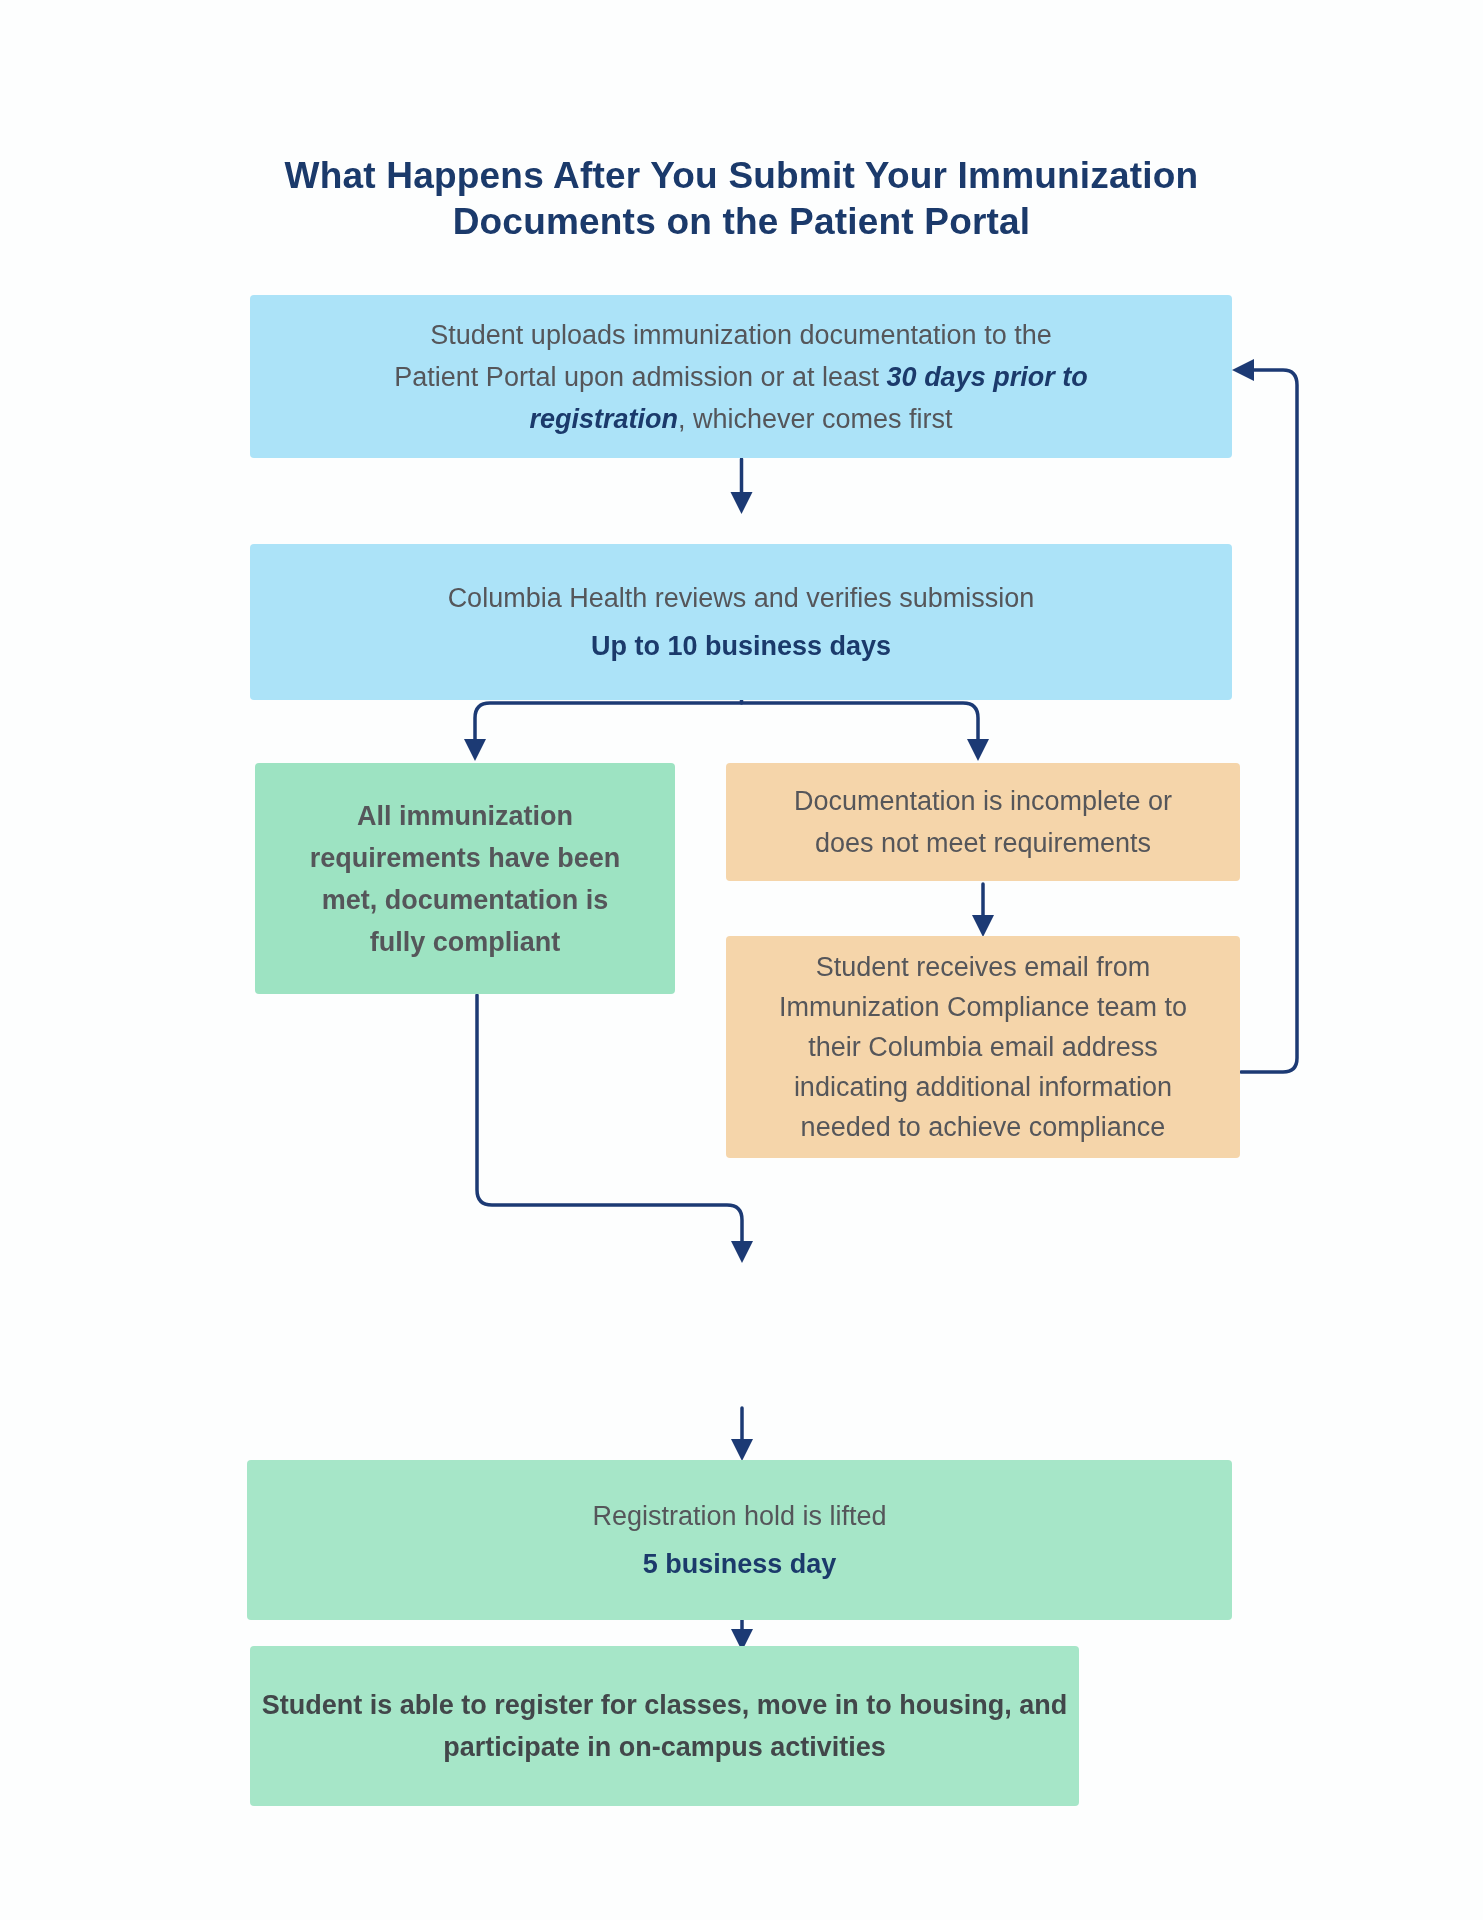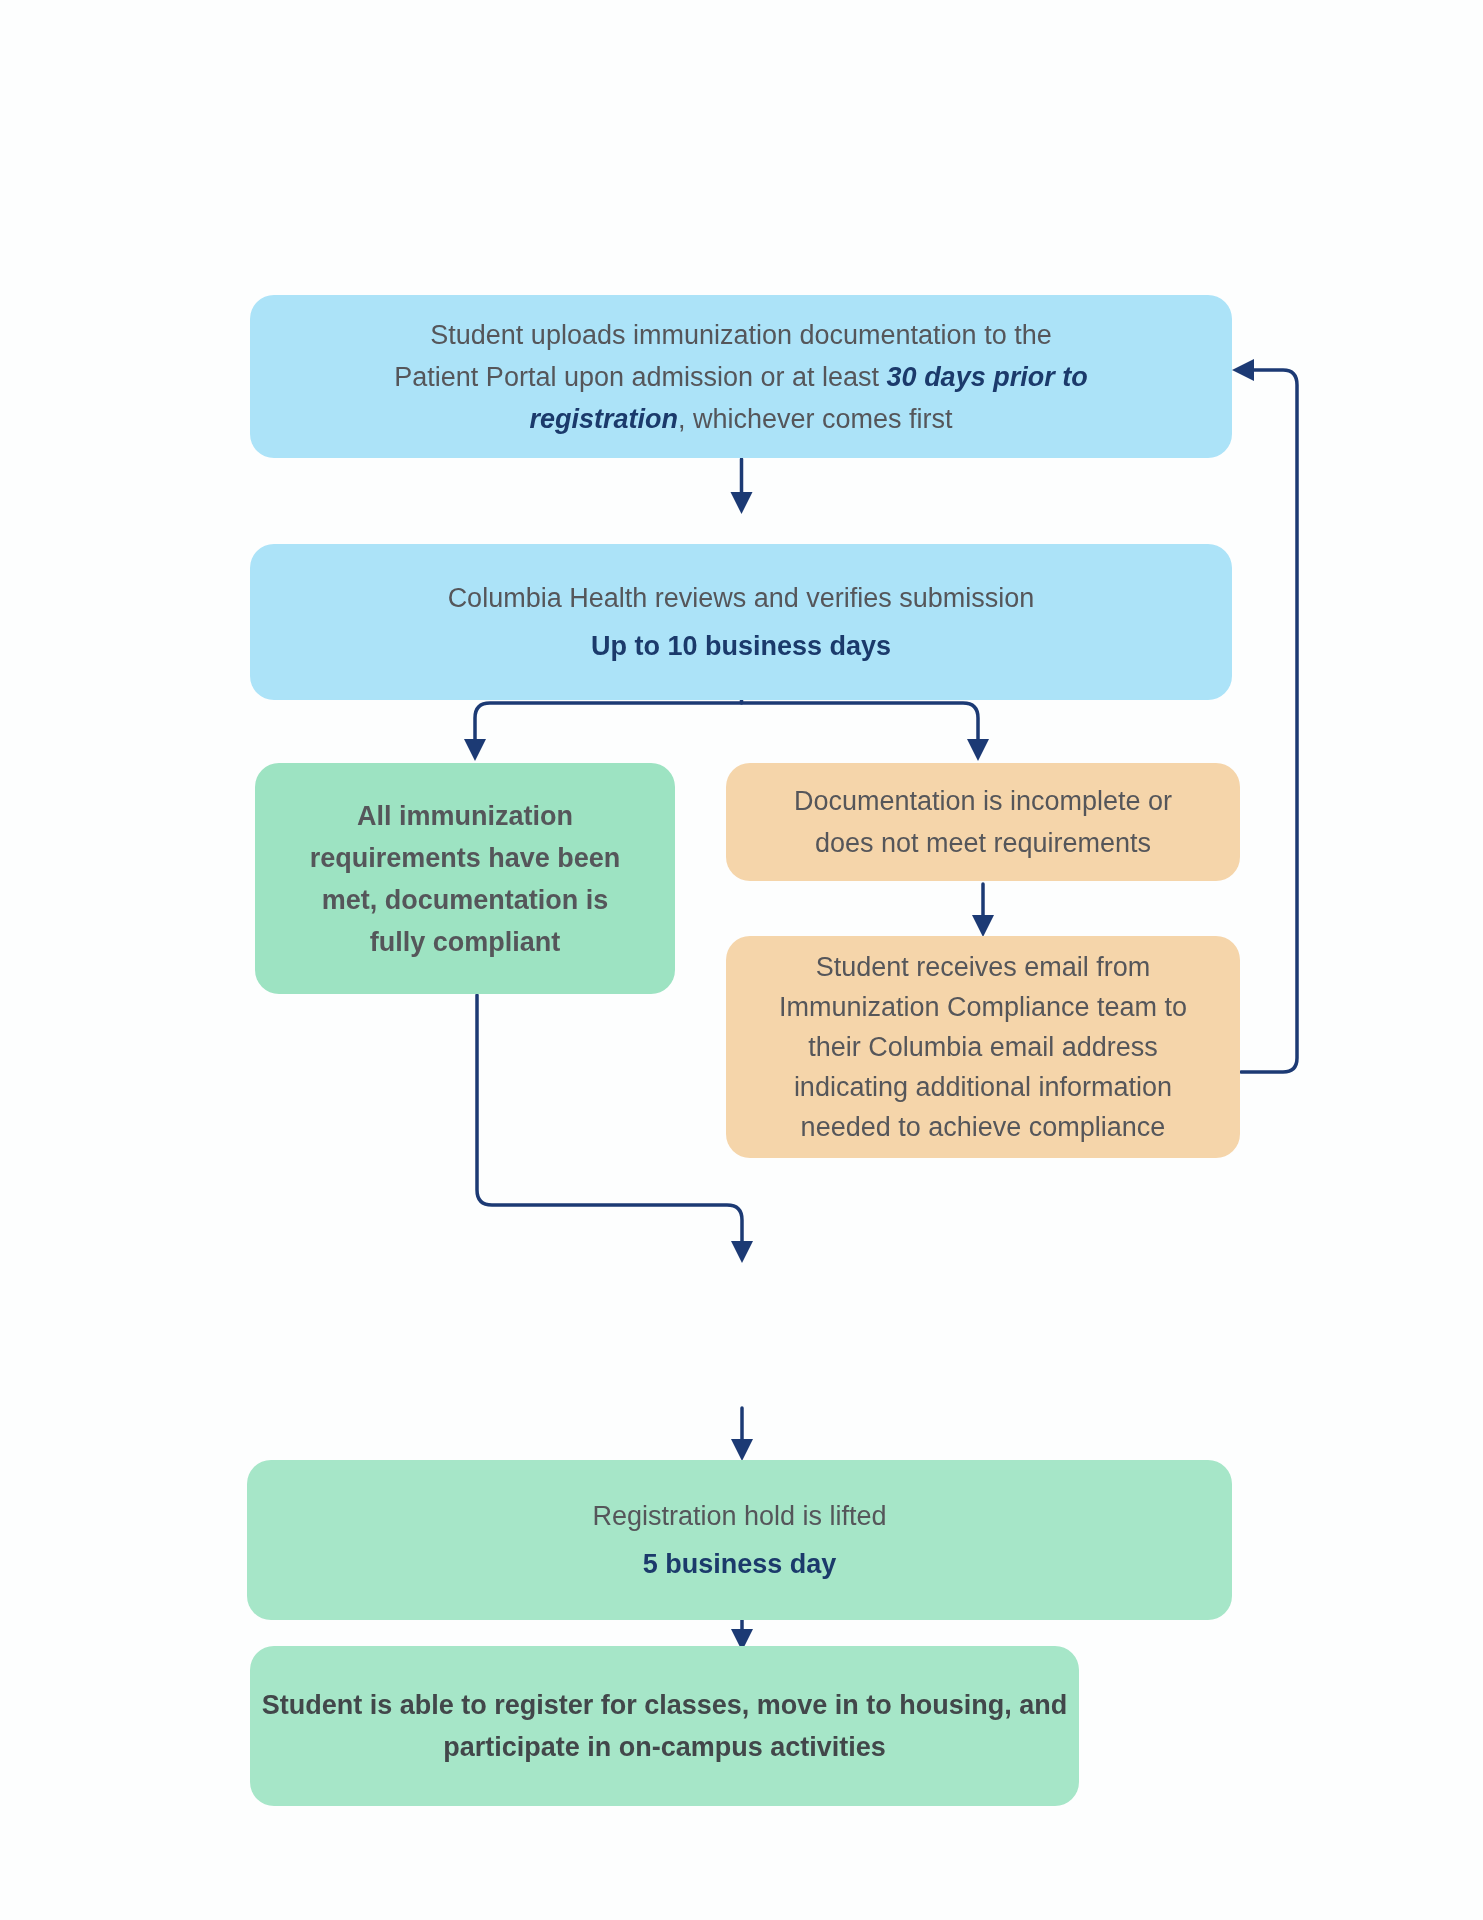--- a/index.html
+++ b/index.html
@@ -28,21 +28,21 @@
     position:absolute;top:128px;left:0;width:100%;
     text-align:center;
     color:var(--title-navy);
     font-size:37px;font-weight:bold;line-height:46px;
     letter-spacing:.2px;
   }
   .page-title span{display:block;}
   .node{
     position:absolute;
     display:flex;align-items:center;justify-content:center;
-    border-radius:24px;
+    border-radius:4px;
     text-align:center;
     color:var(--text-gray);
     font-size:27px;line-height:42px;
   }
   .node .inner{display:block;}
   .blue{background:var(--box-blue);}
   .green{background:var(--box-green);}
   .green-light{background:var(--box-green-light);}
   .orange{background:var(--box-orange);}
   .em{
@@ -80,20 +80,24 @@
     fill:none;stroke:var(--arrow-navy);
     stroke-width:3.5;stroke-linecap:round;
   }
   #connectors polygon{fill:var(--arrow-navy);}
 </style>
 </head>
 <body>
 
 <div id="canvas">
 
+  <h1 class="page-title">
+    <span>What Happens After You Submit Your Immunization</span>
+    <span>Documents on the Patient Portal</span>
+  </h1>
 
   <svg id="connectors" viewBox="0 0 1483 1920">
     <g>
       <path d="M741.5 459 L741.5 495"></path>
       <polygon points="730.5,492 752.5,492 741.5,514"></polygon>
     </g>
     <g>
       <path d="M741.5 648 L741.5 703"></path>
       <path d="M475 740 L475 718 Q475 703 490 703 L963 703 Q978 703 978 718 L978 740"></path>
       <polygon points="464,739 486,739 475,761"></polygon>

